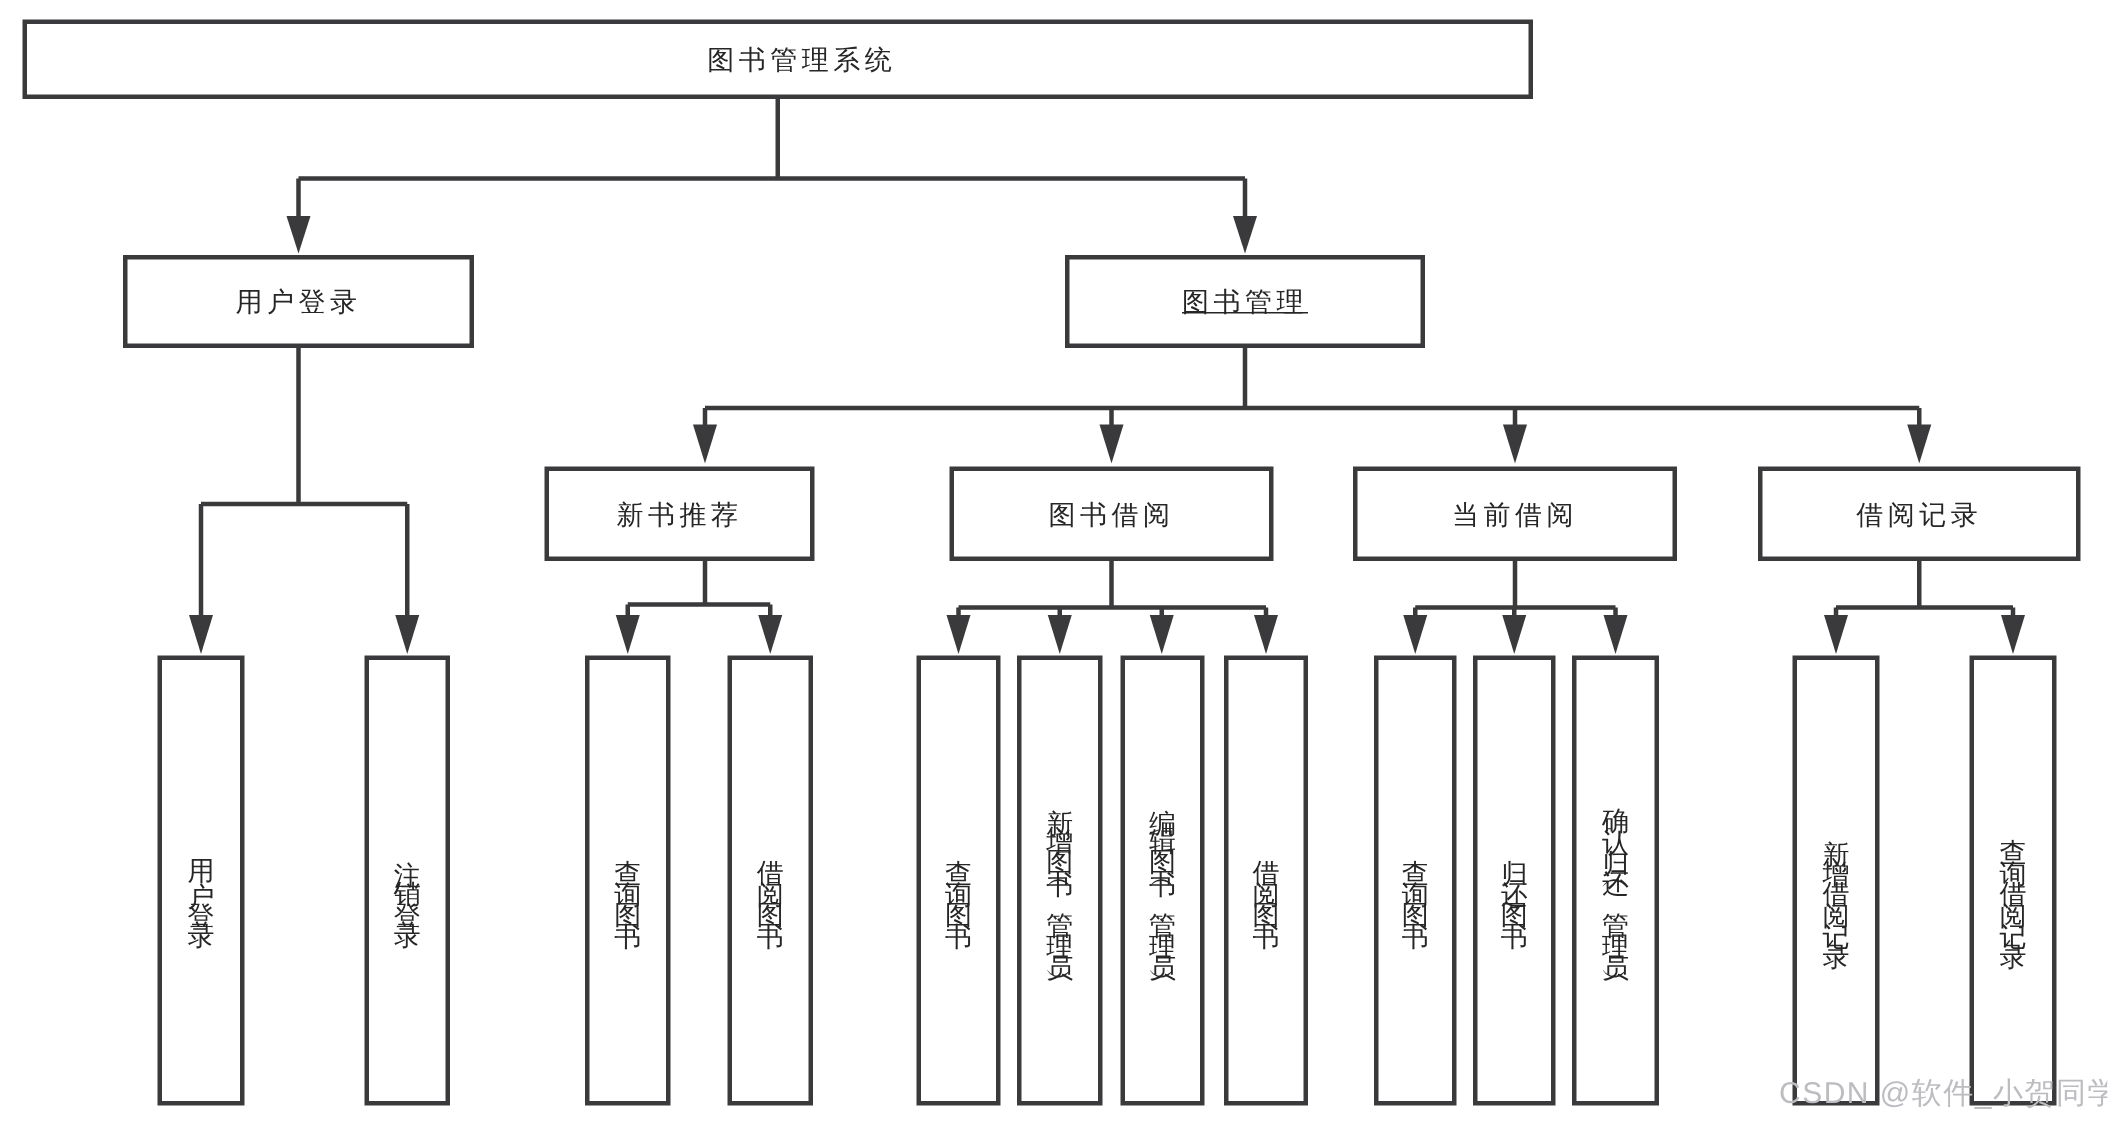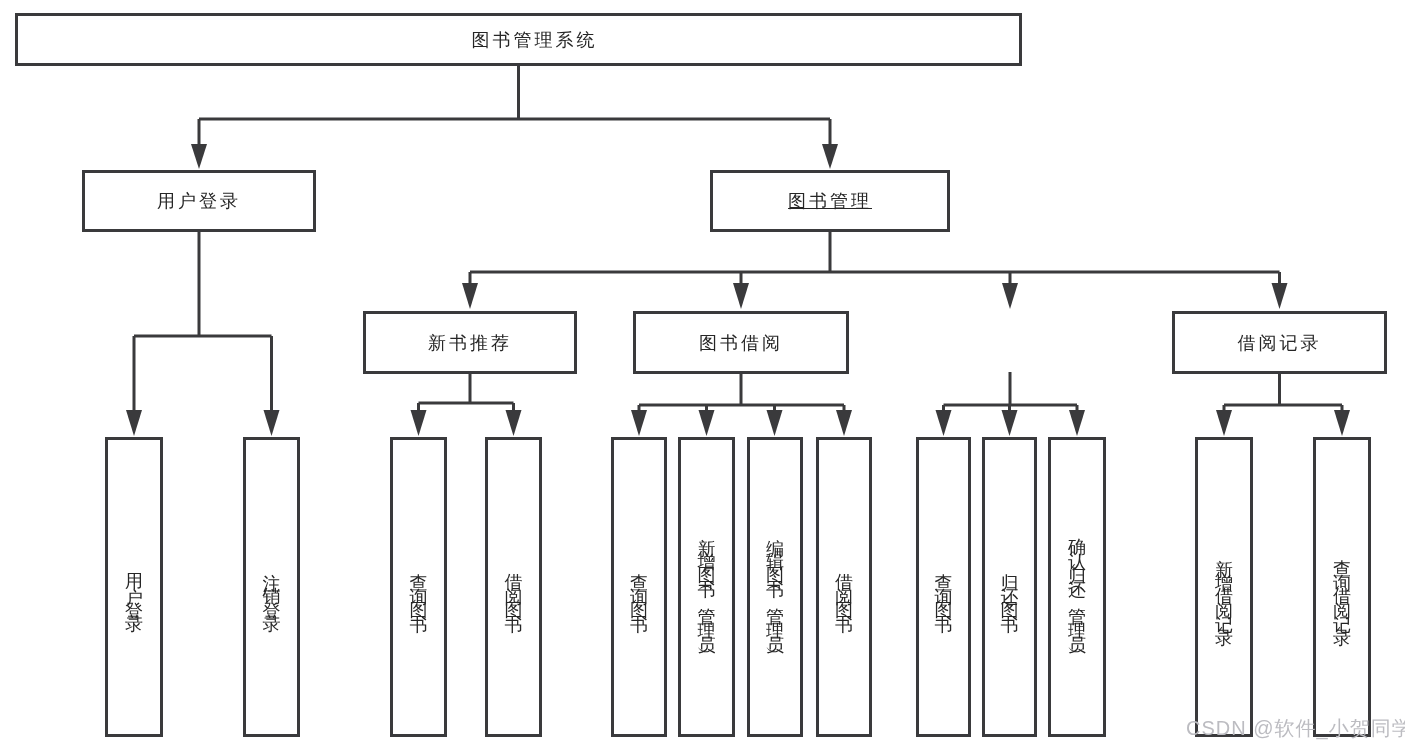--- a/index.html
+++ b/index.html
@@ -95,25 +95,28 @@
     <span>图书管理系统</span>
   </div>
 
   <div class="hbox" style="left:82px; top:170px; width:234px; height:62px;">
     <span>用户登录</span>
   </div>
   <div class="hbox" style="left:710px; top:170px; width:240px; height:62px;text-decoration:underline;">
     <span>图书管理</span>
   </div>
 
-  <div class="hbox" style="left:363px; top:311px; width:214px; height:63px;">
+  <div class="hbox" style="left:363px; top:311px; width:180px; height:63px;">
     <span>新书推荐</span>
   </div>
   <div class="hbox" style="left:633px; top:311px; width:216px; height:63px;align-items:center;">
     <span>图书借阅</span>
+  </div>
+  <div class="hbox" style="left:902px; top:311px; width:216px; height:63px;">
+    <span>当前借阅</span>
   </div>
   <div class="hbox" style="left:1172px; top:311px; width:215px; height:63px;justify-content:center;">
     <span>借阅记录</span>
   </div>
 
   <div class="vbox" style="left:105px; top:437px; width:58px; height:300px;">
     <span class="vtext">用户登录</span>
   </div>
   <div class="vbox" style="left:243px; top:437px; width:57px; height:300px;">
     <span class="vtext">注销登录</span>

